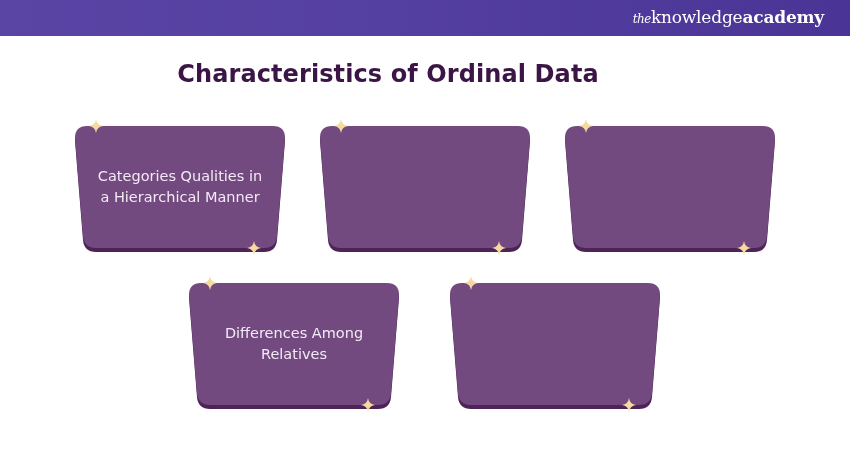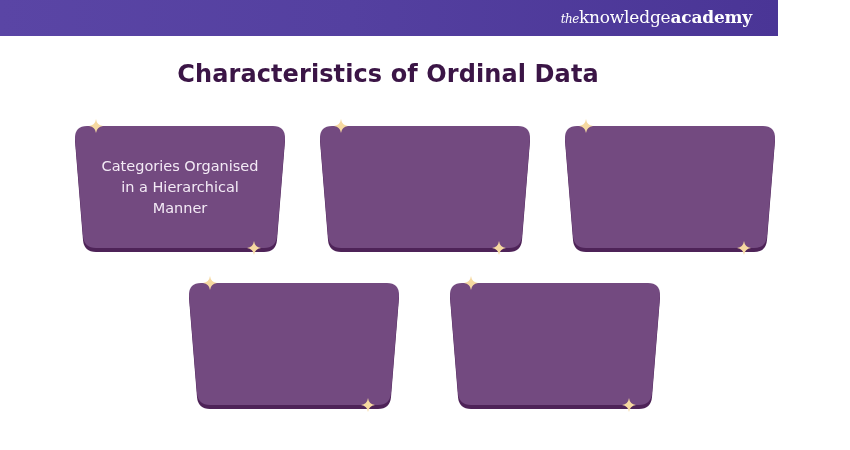--- a/index.html
+++ b/index.html
@@ -2,21 +2,21 @@
 <html><head>
   <meta charset="utf-8">
   <style>
     html, body { margin: 0; padding: 0; }
     body {
       width: 850px; height: 450px; position: relative; overflow: hidden;
       background: #ffffff;
       font-family: "DejaVu Sans", "Liberation Sans", sans-serif;
     }
     .topbar {
-      position: absolute; left: 0; top: 0; width: 778px; height: 36px;
+      position: absolute; left: 0; top: 0; width: 850px; height: 36px;
       background: linear-gradient(90deg, #5a45a5 0%, #5440a0 45%, #4a3596 100%);
     }
     .logo {
       position: absolute; right: 26px; top: 7px;
       color: #ffffff; font-family: "DejaVu Serif", "Liberation Serif", serif;
       font-size: 17px; letter-spacing: -0.2px; white-space: nowrap;
     }
     .logo .the { font-style: italic; font-size: 12px; letter-spacing: -0.5px; }
     .logo .academy { font-weight: bold; }
     .title {
@@ -58,21 +58,21 @@
   <span class="sparkle tl">
       <svg viewBox="0 0 14 14">
         <path d="M7,0 Q7.8,6.2 14,7 Q7.8,7.8 7,14 Q6.2,7.8 0,7 Q6.2,6.2 7,0 Z" fill="#f6d9a0"></path>
       </svg>
     </span>
   <span class="sparkle br">
       <svg viewBox="0 0 14 14">
         <path d="M7,0 Q7.8,6.2 14,7 Q7.8,7.8 7,14 Q6.2,7.8 0,7 Q6.2,6.2 7,0 Z" fill="#f6d9a0"></path>
       </svg>
     </span>
-  <div class="label">Categories Organised in a Hierarchical Manner</div>
+  <div class="label">Categories Qualities in a Hierarchical Manner</div>
 </div>
 
 <div class="card" style="left:320px; top:126px;">
   <svg class="shape" viewBox="0 0 210 126">
     <path d="M12,3 L198,3 Q210,3 210,15 L202,114 Q201,126 189,126 L21,126 Q9,126 8,114 L0,15 Q0,3 12,3 Z" fill="#4e2358"></path>
     <path d="M12,0 L198,0 Q210,0 210,12 L202,110 Q201,122 189,122 L21,122 Q9,122 8,110 L0,12 Q0,0 12,0 Z" fill="#734a80"></path>
   </svg>
   <span class="sparkle tl">
       <svg viewBox="0 0 14 14">
         <path d="M7,0 Q7.8,6.2 14,7 Q7.8,7.8 7,14 Q6.2,7.8 0,7 Q6.2,6.2 7,0 Z" fill="#f6d9a0"></path>
@@ -110,20 +110,21 @@
   <span class="sparkle tl">
       <svg viewBox="0 0 14 14">
         <path d="M7,0 Q7.8,6.2 14,7 Q7.8,7.8 7,14 Q6.2,7.8 0,7 Q6.2,6.2 7,0 Z" fill="#f6d9a0"></path>
       </svg>
     </span>
   <span class="sparkle br">
       <svg viewBox="0 0 14 14">
         <path d="M7,0 Q7.8,6.2 14,7 Q7.8,7.8 7,14 Q6.2,7.8 0,7 Q6.2,6.2 7,0 Z" fill="#f6d9a0"></path>
       </svg>
     </span>
+  <div class="label">Differences Among Relatives</div>
 </div>
 
 <div class="card" style="left:450px; top:283px;">
   <svg class="shape" viewBox="0 0 210 126">
     <path d="M12,3 L198,3 Q210,3 210,15 L202,114 Q201,126 189,126 L21,126 Q9,126 8,114 L0,15 Q0,3 12,3 Z" fill="#4e2358"></path>
     <path d="M12,0 L198,0 Q210,0 210,12 L202,110 Q201,122 189,122 L21,122 Q9,122 8,110 L0,12 Q0,0 12,0 Z" fill="#734a80"></path>
   </svg>
   <span class="sparkle tl">
       <svg viewBox="0 0 14 14">
         <path d="M7,0 Q7.8,6.2 14,7 Q7.8,7.8 7,14 Q6.2,7.8 0,7 Q6.2,6.2 7,0 Z" fill="#f6d9a0"></path>

